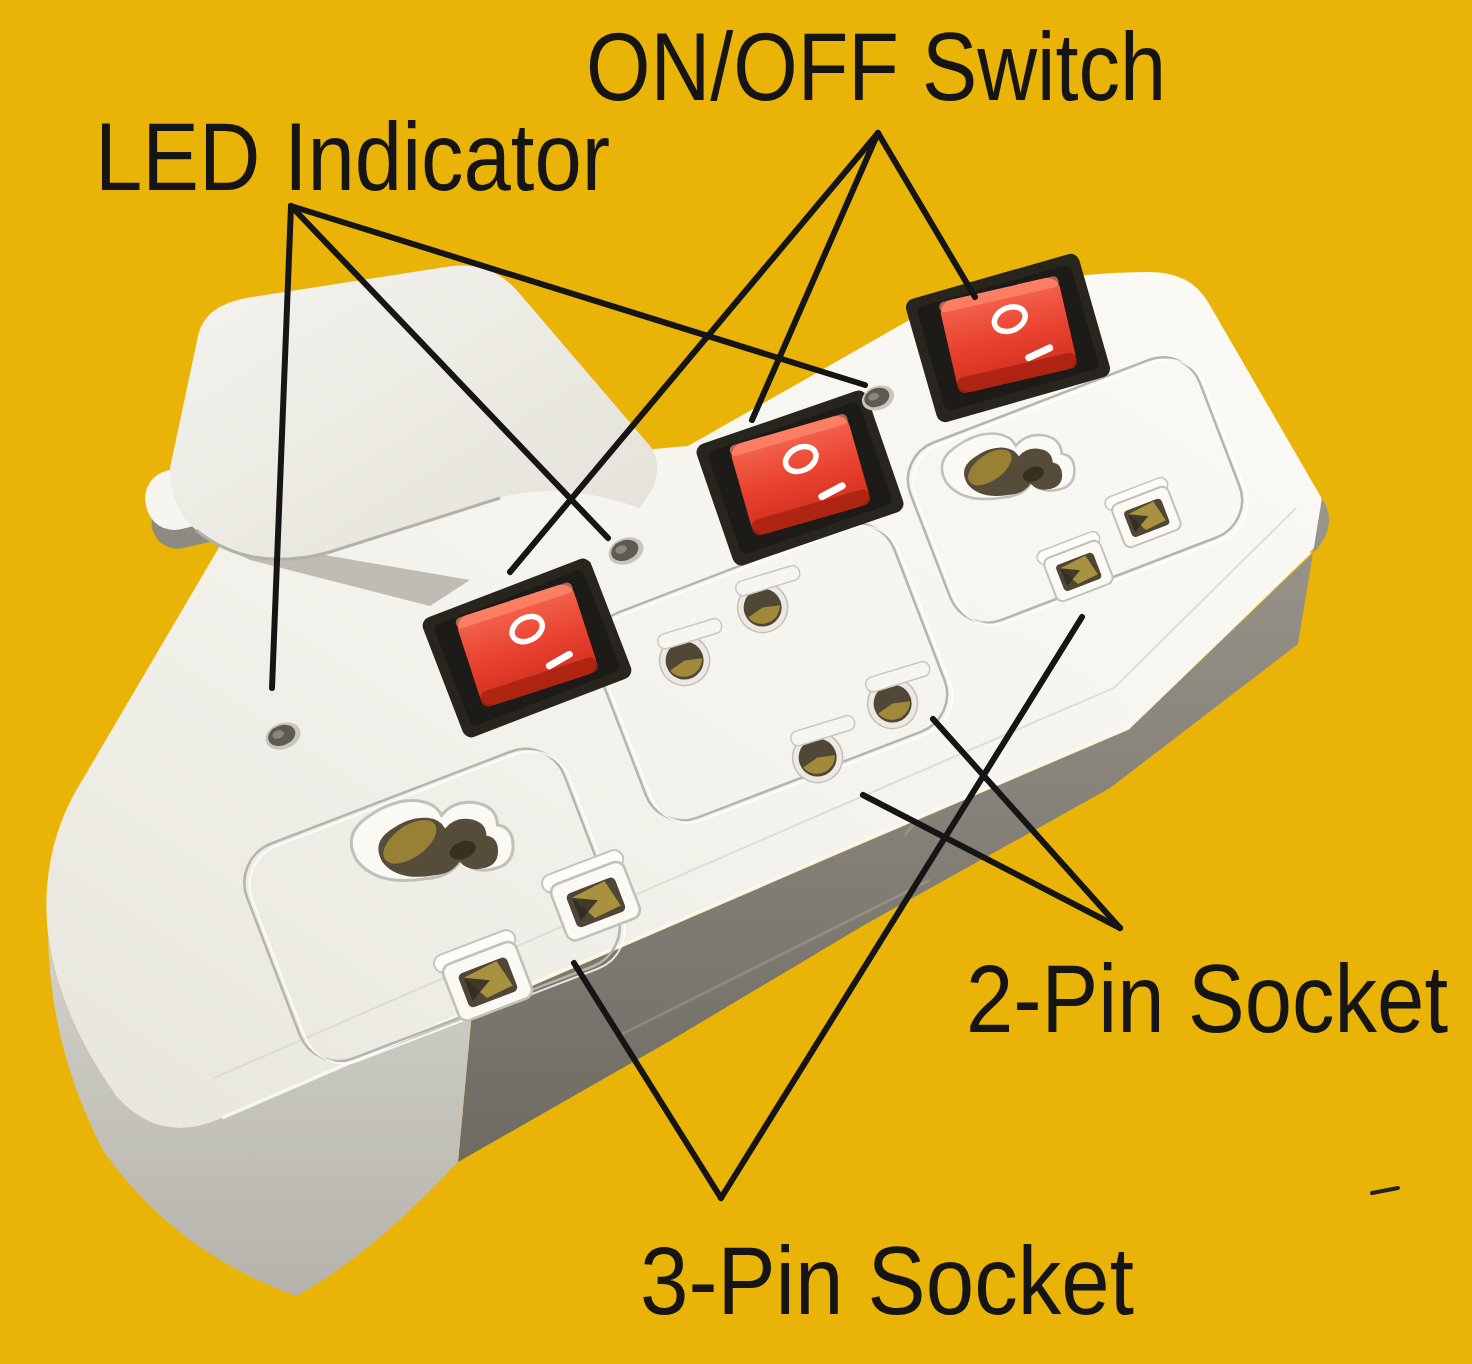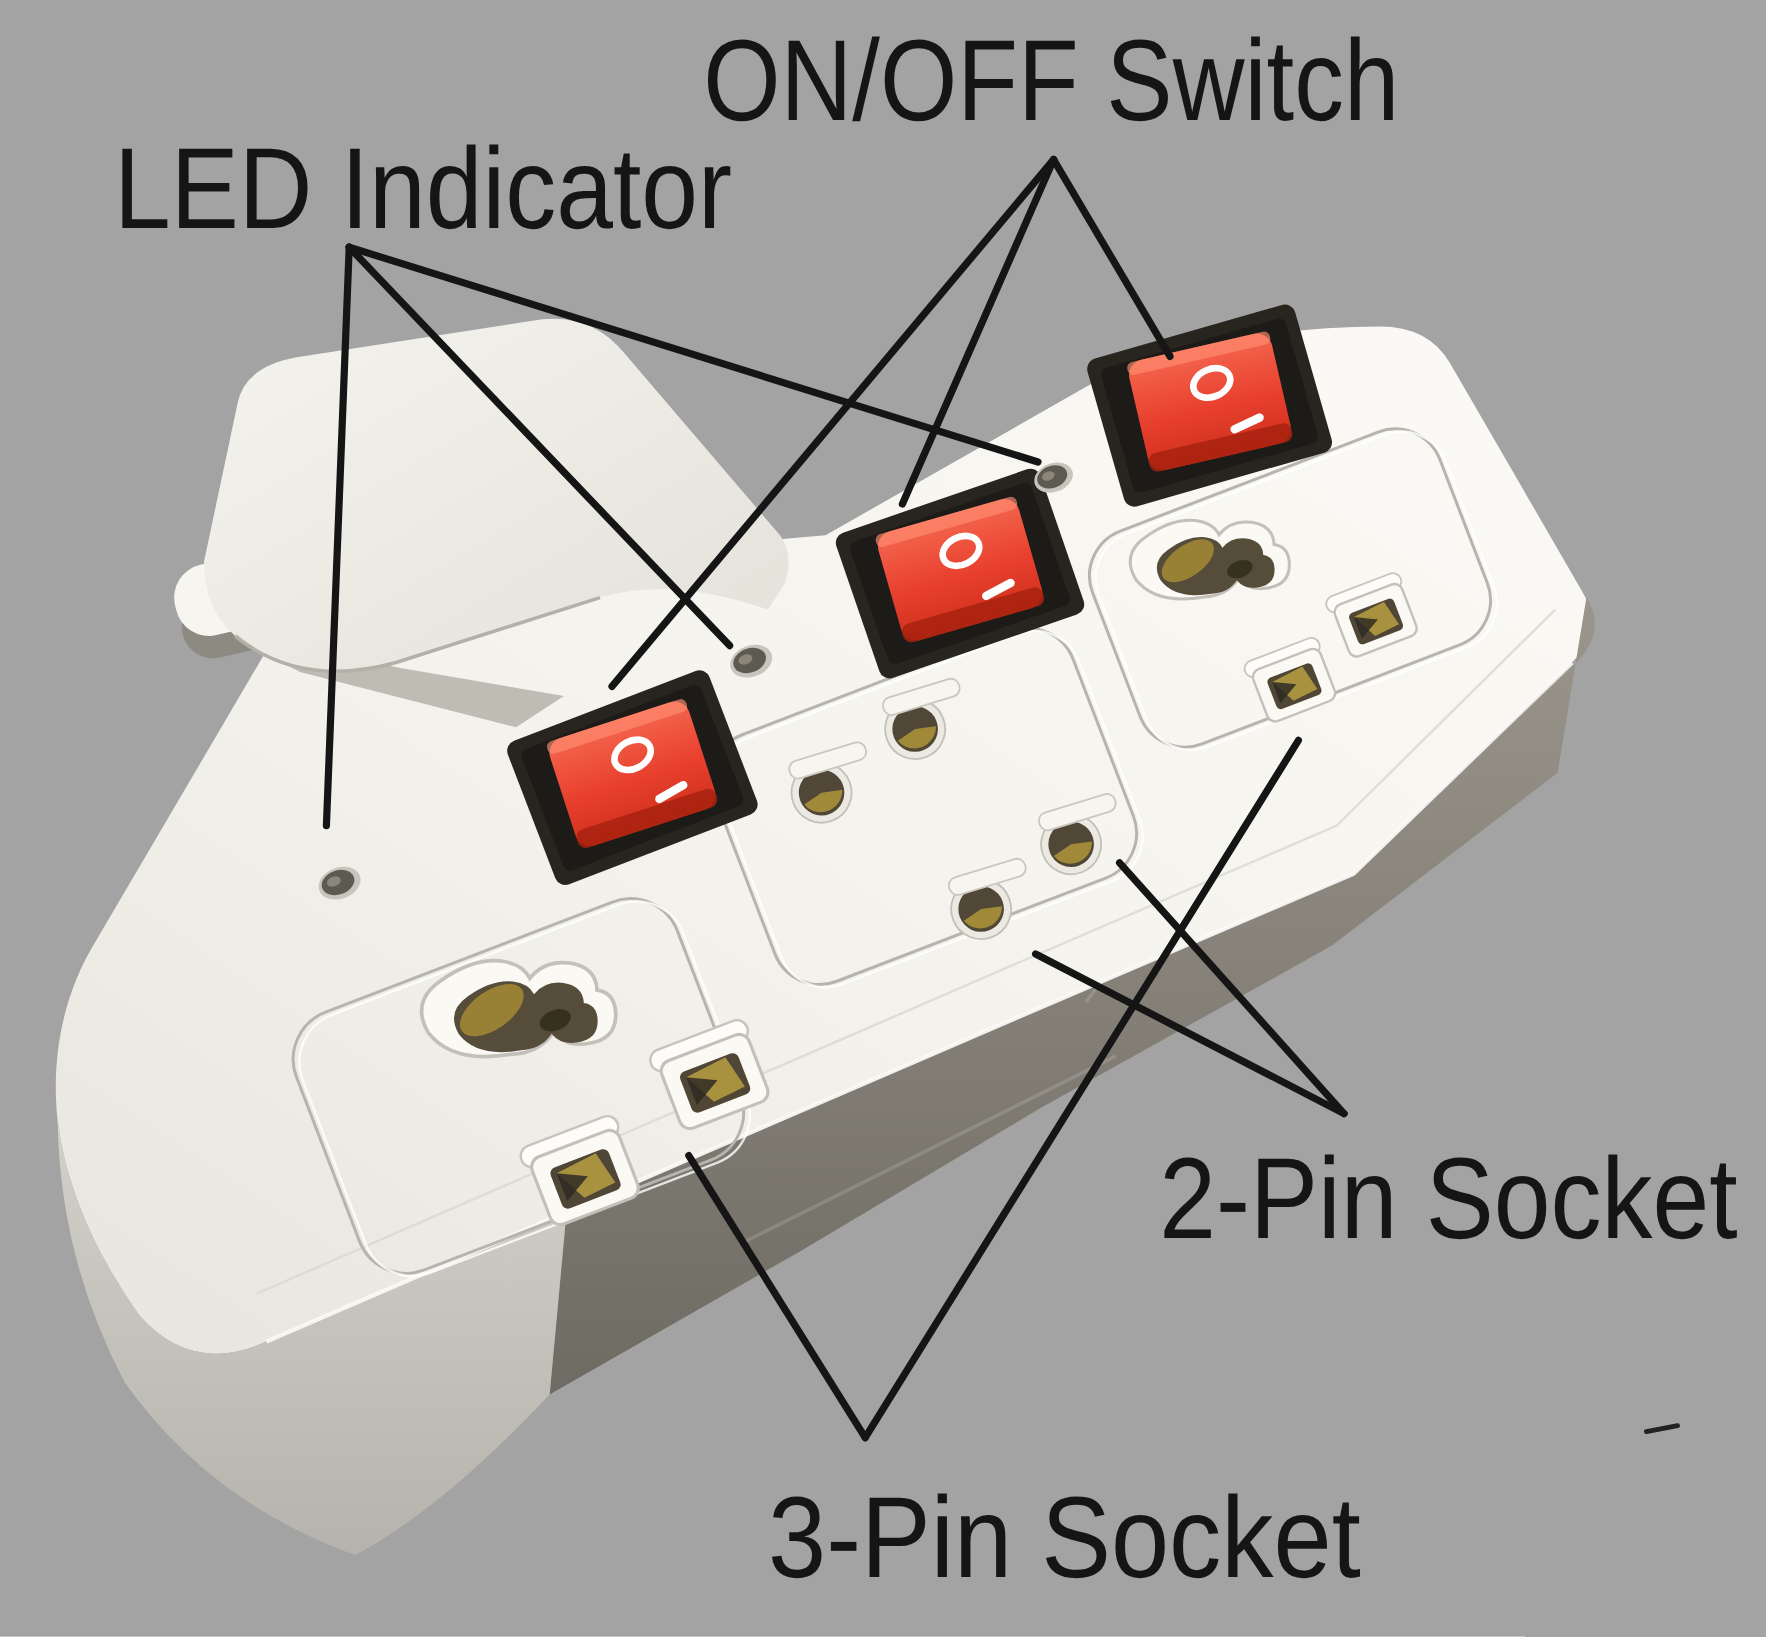--- a/index.html
+++ b/index.html
@@ -1,16 +1,16 @@
 <!DOCTYPE html>
 <html><head>
 <meta charset="utf-8">
 <style>
   html,body{margin:0;padding:0;background:#ffffff;}
-  .stage{position:relative;width:1472px;height:1364px;background:#a3a3a3;overflow:hidden;
+  .stage{position:relative;width:1472px;height:1364px;background:#eab308;overflow:hidden;
          font-family:"Liberation Sans", sans-serif;}
   svg{display:block}
   text.callout{font-family:"Liberation Sans", sans-serif;font-weight:400;fill:#151515;}
 </style>
 </head>
 <body>
 
 <div class="stage">
 <svg width="1472" height="1364" viewBox="0 0 1472 1364">
   <defs>

